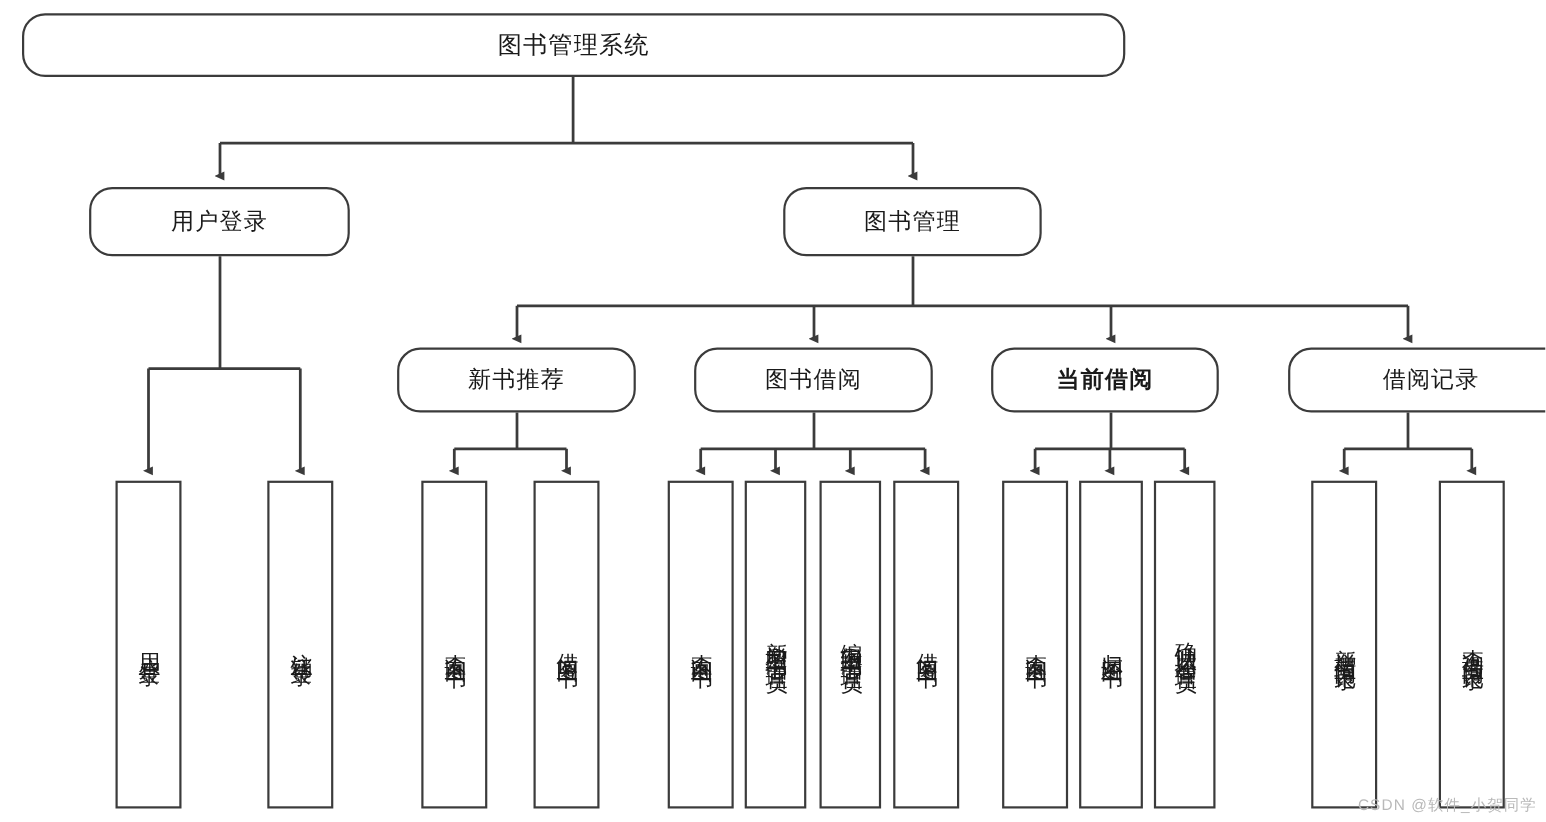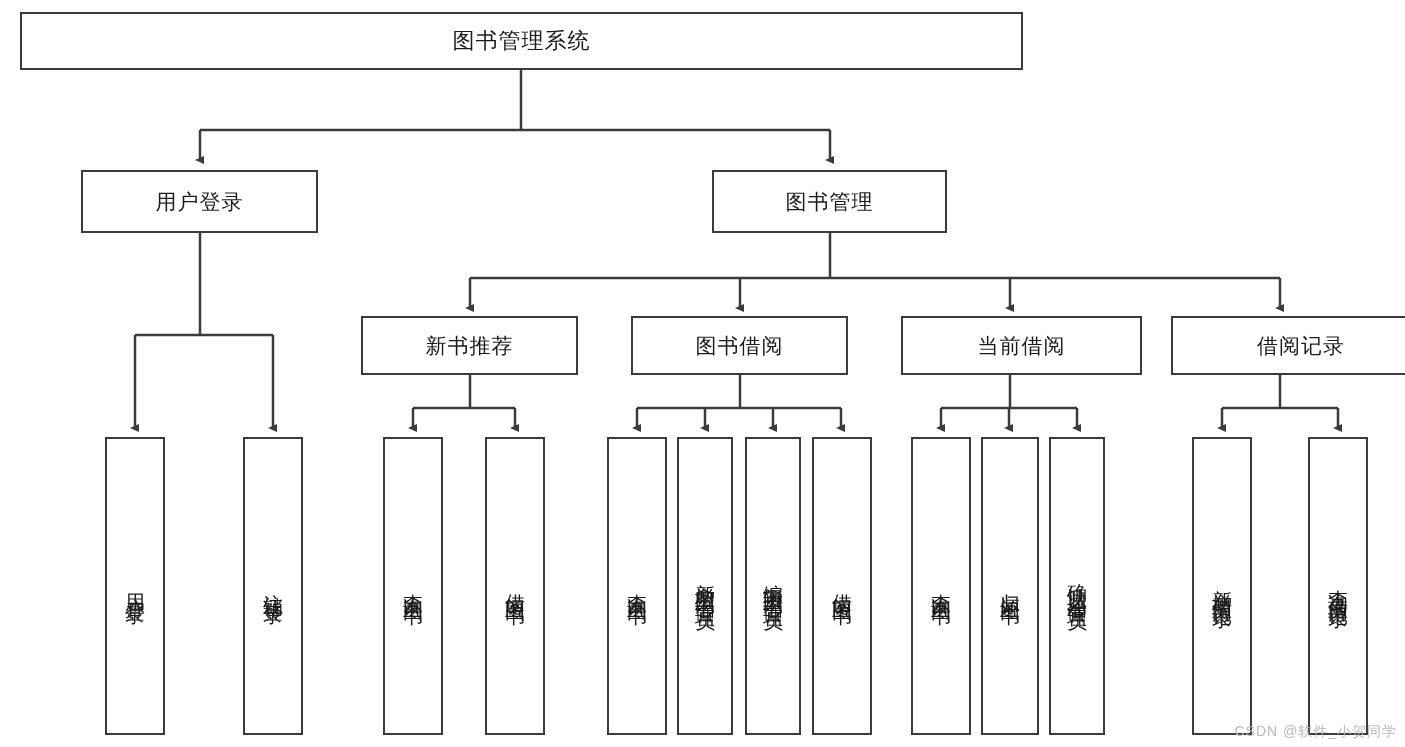--- a/index.html
+++ b/index.html
@@ -32,20 +32,21 @@
     background: #ffffff;
     display: flex;
     align-items: center;
     justify-content: center;
     color: #1a1a1a;
   }
   .node.horiz {
     font-size: 21px;
     letter-spacing: 1px;
     line-height: 1.2;
+    border-radius: 21px;
   }
   .node.root {
     font-size: 22px;
   }
   .node.vert {
     writing-mode: vertical-rl;
     text-orientation: upright;
     font-size: 20px;
     letter-spacing: 4px;
     line-height: 1.05;
@@ -133,21 +134,21 @@
   <div class="node horiz" style="left:361px; top:316px; width:217px; height:59px;">
     <span>新书推荐</span>
   </div>
 
   <div class="node horiz" style="left:712px; top:170px; width:235px; height:63px;">
     <span>图书管理</span>
   </div>
   <div class="node horiz" style="left:631px; top:316px; width:217px; height:59px;">
     <span>图书借阅</span>
   </div>
-  <div class="node horiz" style="left:901px; top:316px; width:241px; height:59px;">
+  <div class="node horiz" style="left:901px; top:316px; width:207px; height:59px;font-weight:bold;">
     <span>当前借阅</span>
   </div>
   <div class="node horiz" style="left:1171px; top:316px; width:260px; height:59px;">
     <span>借阅记录</span>
   </div>
 
   <div class="node vert" style="left:105px; top:437px; width:60px; height:298px;">
     <span class="vtext">用户登录</span>
   </div>
   <div class="node vert" style="left:243px; top:437px; width:60px; height:298px;">

